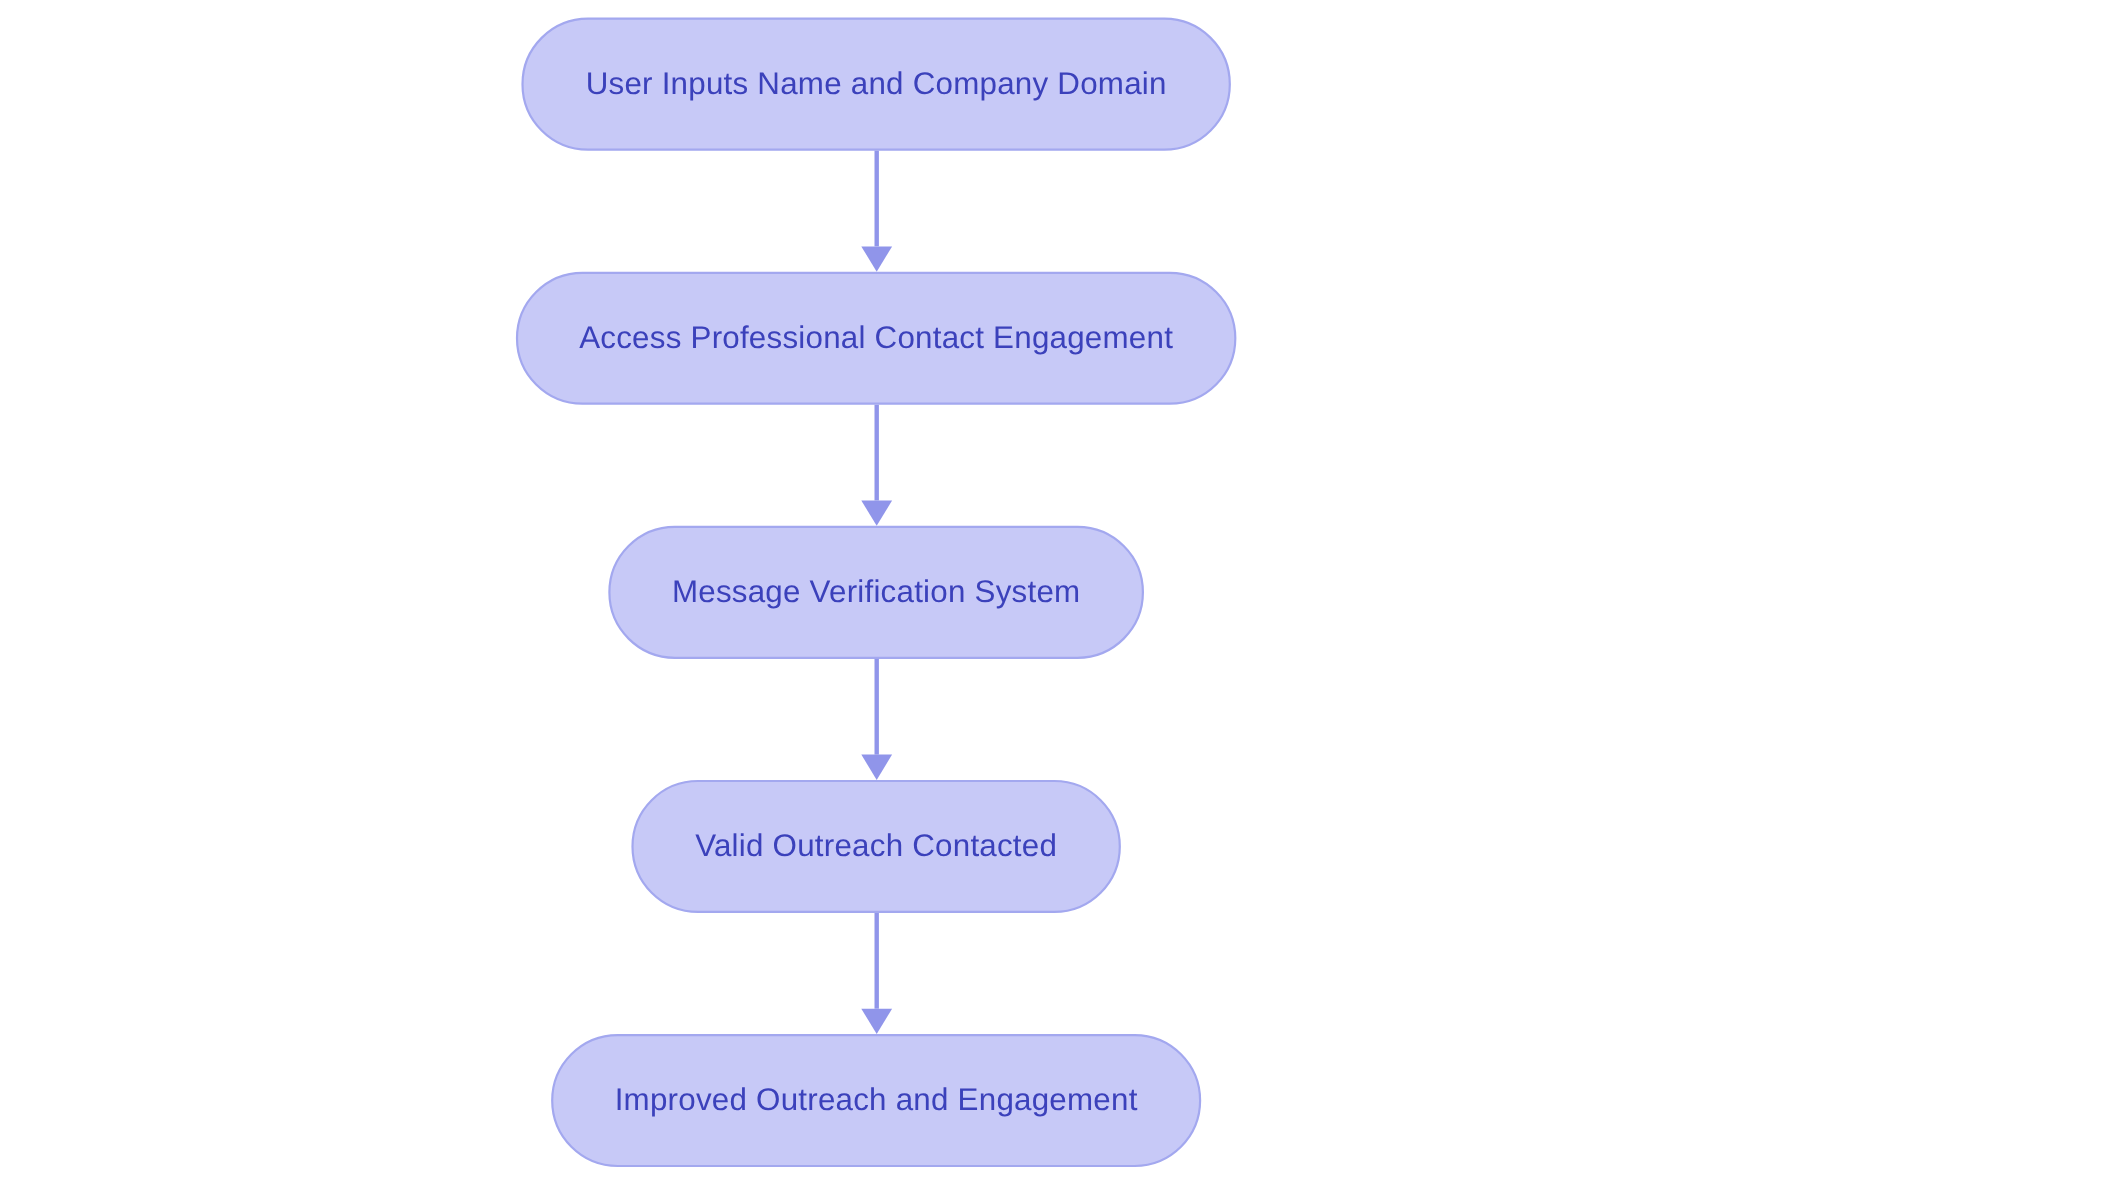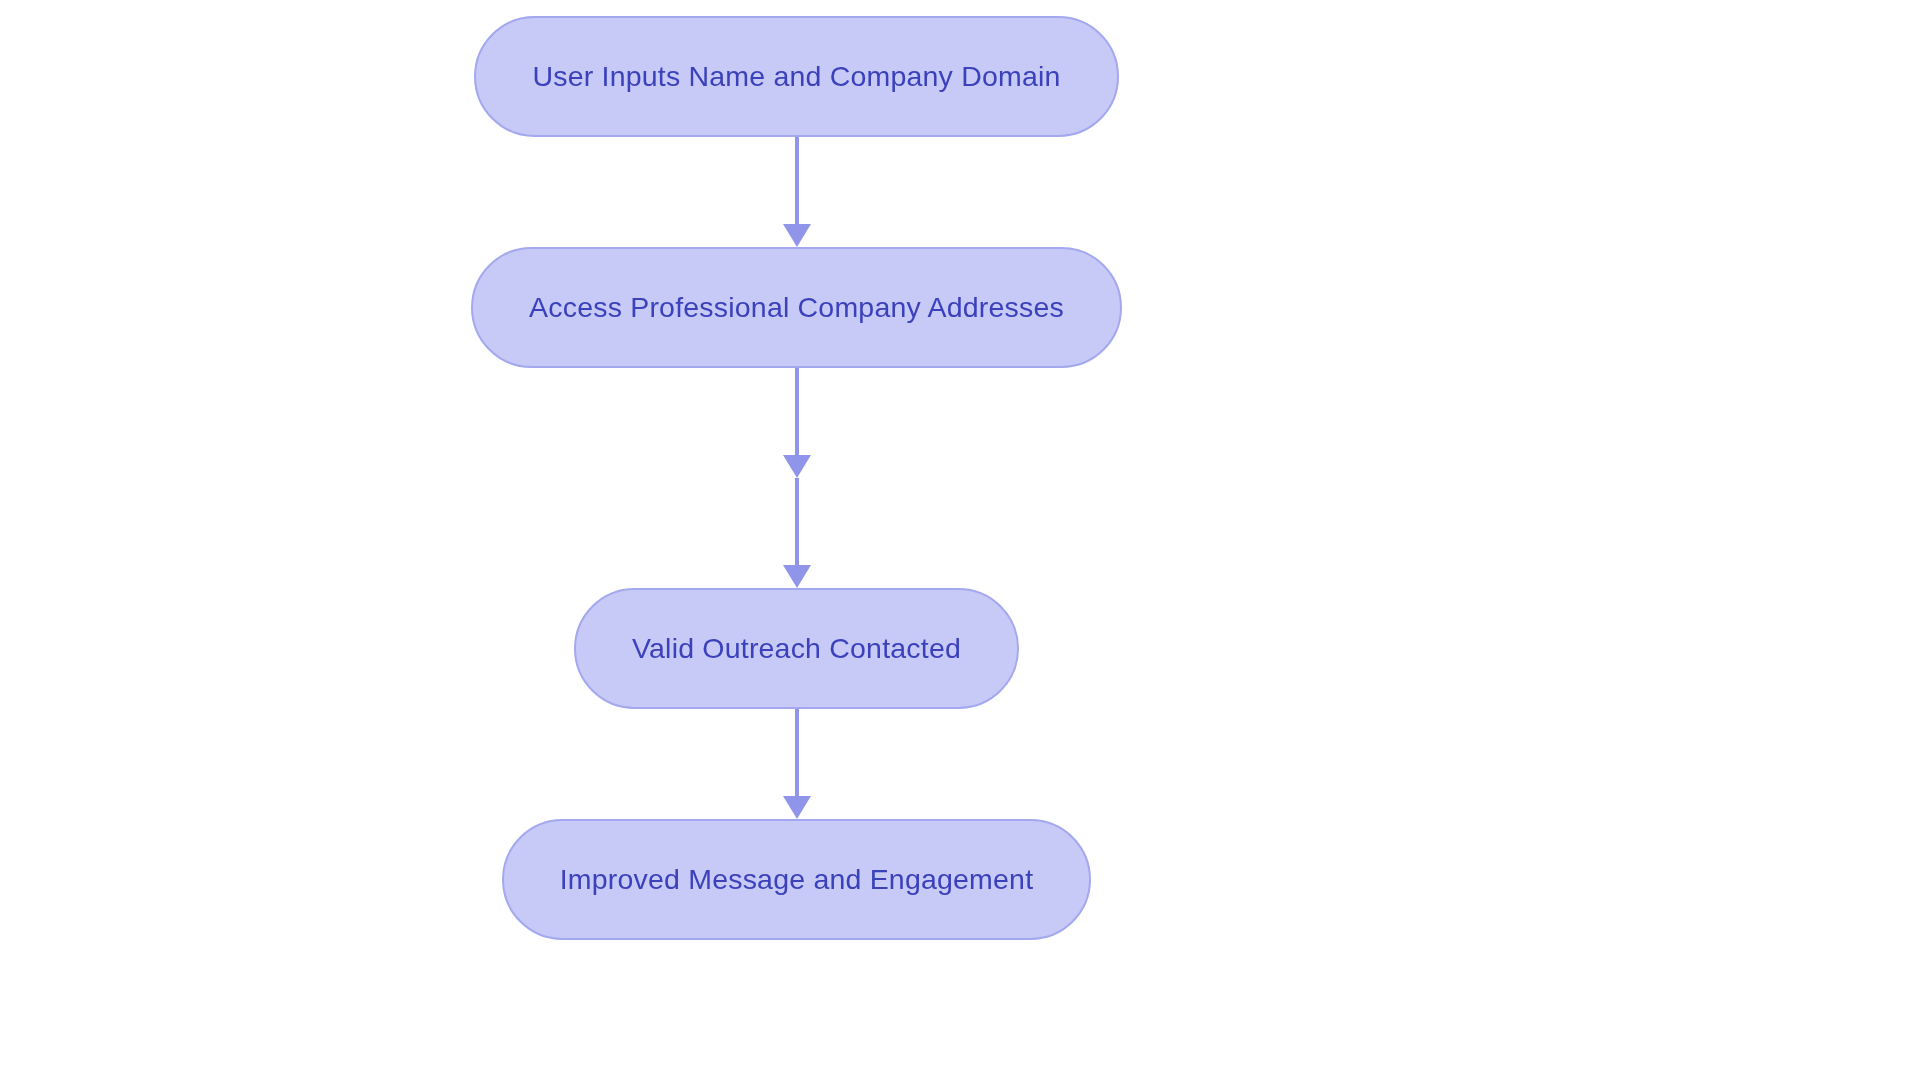--- a/index.html
+++ b/index.html
@@ -70,41 +70,44 @@
     <div class="flow-node">
       <span class="node-label">User Inputs Name and Company Domain</span>
     </div>
 
     <div class="flow-arrow">
       <div class="arrow-stem"></div>
       <div class="arrow-head"></div>
     </div>
 
     <div class="flow-node">
-      <span class="node-label">Access Professional Company Addresses</span>
+      <span class="node-label">Access Professional Contact Engagement</span>
     </div>
 
     <div class="flow-arrow">
       <div class="arrow-stem"></div>
       <div class="arrow-head"></div>
     </div>
 
+    <div class="flow-node">
+      <span class="node-label">Message Verification System</span>
+    </div>
 
     <div class="flow-arrow">
       <div class="arrow-stem"></div>
       <div class="arrow-head"></div>
     </div>
 
     <div class="flow-node">
       <span class="node-label">Valid Outreach Contacted</span>
     </div>
 
     <div class="flow-arrow">
       <div class="arrow-stem"></div>
       <div class="arrow-head"></div>
     </div>
 
     <div class="flow-node">
-      <span class="node-label">Improved Message and Engagement</span>
+      <span class="node-label">Improved Outreach and Engagement</span>
     </div>
 
   </div>
 </div>
 
 </body></html>

